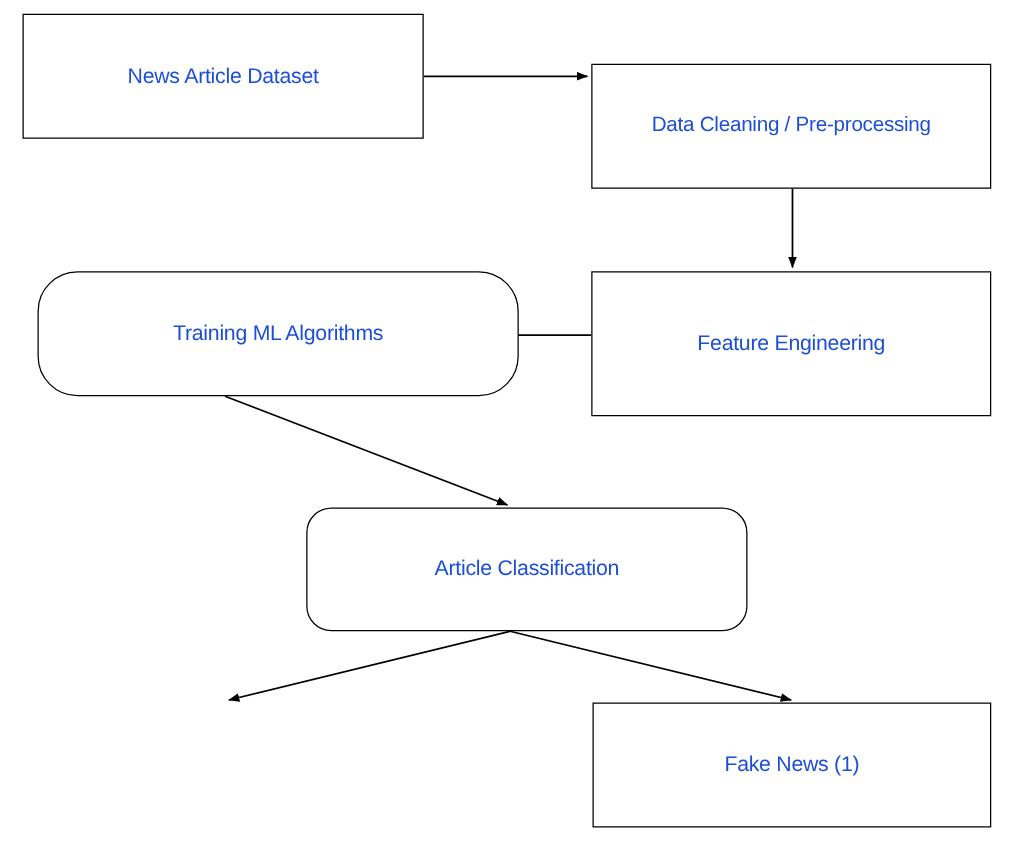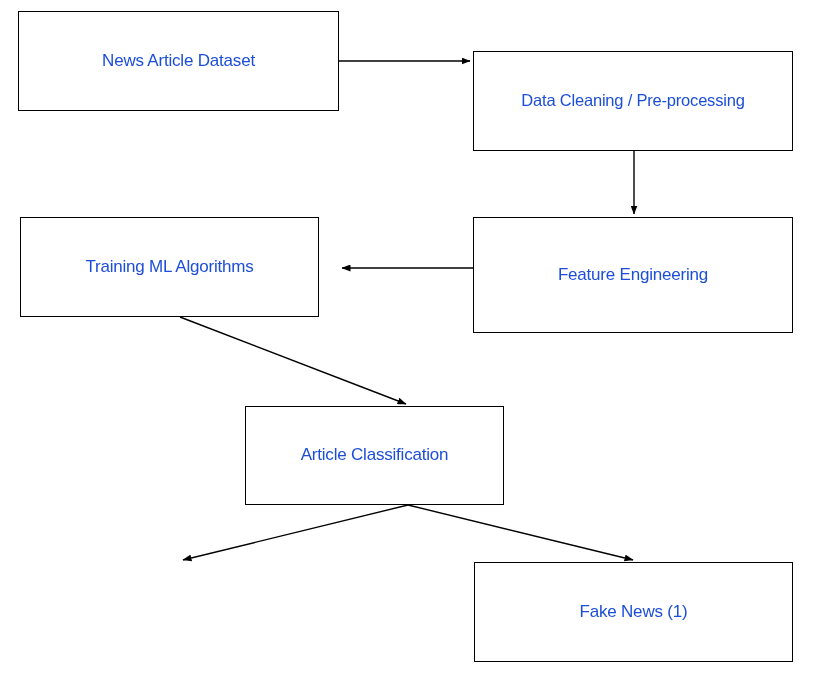--- a/index.html
+++ b/index.html
@@ -73,29 +73,29 @@
   </svg>
 
   <div class="node-box" style="left:18px; top:11px; width:321px; height:100px;">
     <span class="node-label">News Article Dataset</span>
   </div>
 
   <div class="node-box node-wide" style="left:473px; top:11px; width:320px; height:100px;margin-top:40px;">
     <span class="node-label">Data Cleaning / Pre-processing</span>
   </div>
 
-  <div class="node-box" style="left:20px; top:217px; width:299px; height:100px;">
+  <div class="node-box" style="left:30px; top:217px; width:385px; height:100px;border-radius:32px;">
     <span class="node-label">Training ML Algorithms</span>
   </div>
 
   <div class="node-box" style="left:473px; top:217px; width:320px; height:116px;">
     <span class="node-label">Feature Engineering</span>
   </div>
 
-  <div class="node-box" style="left:245px; top:406px; width:259px; height:99px;">
+  <div class="node-box" style="left:245px; top:406px; width:353px; height:99px;border-radius:20px;">
     <span class="node-label">Article Classification</span>
   </div>
 
 
   <div class="node-box" style="left:474px; top:562px; width:319px; height:100px;">
     <span class="node-label">Fake News (1)</span>
   </div>
 
 </div>
 

